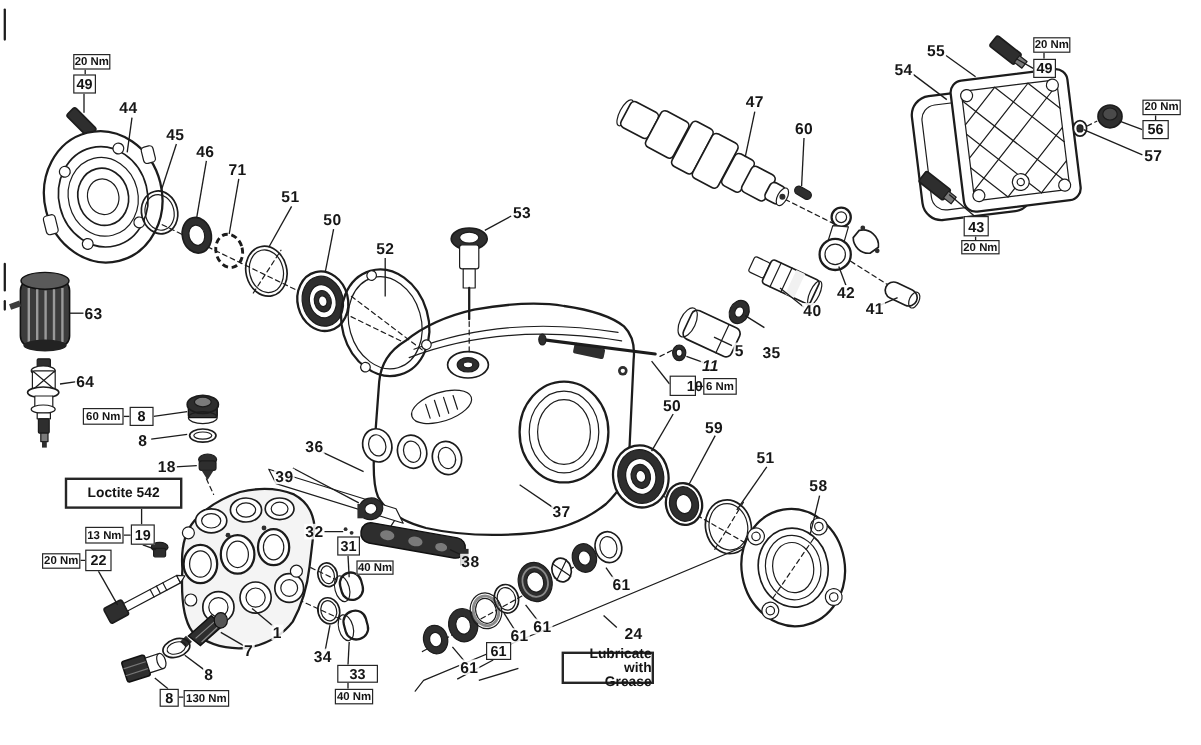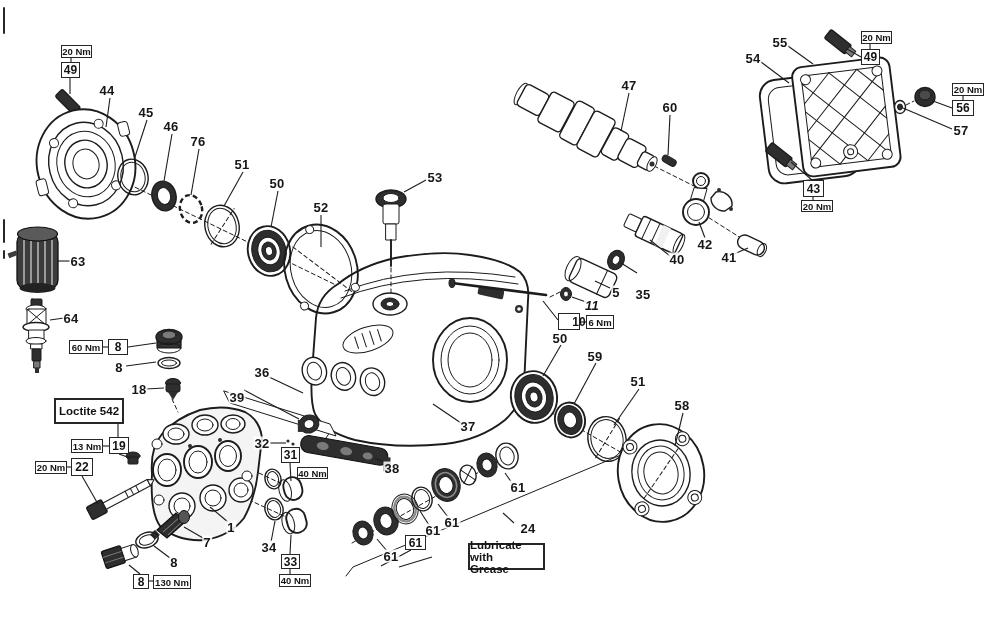--- a/index.html
+++ b/index.html
@@ -5,21 +5,21 @@
   html,body{margin:0;padding:0;background:#fff;}
   #stage{position:relative;width:1001px;height:621px;background:#ffffff;overflow:hidden;
          font-family:"Liberation Sans",sans-serif;}
   #artwork,#leader-overlay{position:absolute;left:0;top:0;width:1001px;height:621px;}
   #label-layer{position:absolute;left:0;top:0;width:1001px;height:621px;}
   .callout{position:absolute;transform:translate(-50%,-50%);
            font:bold 13px "Liberation Sans",sans-serif;color:#161616;letter-spacing:.3px;
            background:rgba(255,255,255,.85);padding:0 1px;line-height:1;}
   .pbox{position:absolute;display:flex;align-items:center;justify-content:center;
         background:#fff;border:1.6px solid #262626;color:#141414;box-sizing:border-box;
-        line-height:1;white-space:pre-line;text-align:left;}
+        line-height:1;white-space:pre-line;text-align:right;}
   .pbox.torque{font:bold 9.5px "Liberation Sans",sans-serif;}
   .pbox.num{font:bold 12px "Liberation Sans",sans-serif;}
   .pbox.note{font:bold 11.5px "Liberation Sans",sans-serif;border-width:2.2px;}
   .leader{stroke:#1c1c1c;stroke-width:1.1;fill:none;}
   
   .s{stroke:#1c1c1c;fill:none;stroke-width:1.4;stroke-linejoin:round;stroke-linecap:round;}
   .sw1{stroke-width:1;} .sw2{stroke-width:1.9;} .sw3{stroke-width:2.6;}
   .fw{fill:#ffffff;} .fd{fill:#2e2e2e;} .fm{fill:#7a7a7a;} .fl{fill:#f1f1f1;} .fg{fill:#4a4a4a;}
   .da{stroke-dasharray:4 3;stroke-width:1;}
   .rib{stroke:#9a9a9a;stroke-width:2;}
@@ -491,21 +491,21 @@
       <line x1="149" y1="581" x2="153" y2="581" class="leader"></line>
       <line x1="411" y1="550" x2="381" y2="566" class="leader"></line>
       <line x1="118" y1="424" x2="118" y2="437" class="leader"></line>
       <line x1="432" y1="557" x2="399" y2="567" class="leader"></line>
     </svg>
 
 <div id="label-layer">
       <div class="callout" style="left: 107px; top: 90px;">44</div>
       <div class="callout" style="left: 146px; top: 112px;">45</div>
       <div class="callout" style="left: 171px; top: 126px;">46</div>
-      <div class="callout" style="left: 198px; top: 141px;">76</div>
+      <div class="callout" style="left: 198px; top: 141px;">71</div>
       <div class="callout" style="left: 242px; top: 164px;">51</div>
       <div class="callout" style="left: 277px; top: 183px;">50</div>
       <div class="callout" style="left: 321px; top: 207px;">52</div>
       <div class="callout" style="left: 435px; top: 177px;">53</div>
       <div class="callout" style="left: 629px; top: 85px;">47</div>
       <div class="callout" style="left: 670px; top: 107px;">60</div>
       <div class="callout" style="left: 780px; top: 42px;">55</div>
       <div class="callout" style="left: 753px; top: 58px;">54</div>
       <div class="callout" style="left: 961px; top: 130px;">57</div>
       <div class="callout" style="left: 705px; top: 244px;">42</div>
@@ -547,23 +547,23 @@
       <div class="pbox num" style="left: 558px; top: 313px; width: 21px; height: 17px; padding-left: 20px;">10</div>
       <div class="pbox torque" style="left: 586px; top: 315px; width: 28px; height: 14px;">6 Nm</div>
       <div class="pbox torque" style="left: 69px; top: 340px; width: 34px; height: 14px;">60 Nm</div>
       <div class="pbox num" style="left: 108px; top: 339px; width: 20px; height: 16px;">8</div>
       <div class="pbox torque" style="left: 71px; top: 439px; width: 32px; height: 14px;">13 Nm</div>
       <div class="pbox num" style="left: 109px; top: 437px; width: 20px; height: 17px;">19</div>
       <div class="pbox torque" style="left: 35px; top: 461px; width: 32px; height: 13px;">20 Nm</div>
       <div class="pbox num" style="left: 71px; top: 458px; width: 22px; height: 18px;">22</div>
       <div class="pbox num" style="left: 281px; top: 447px; width: 19px; height: 16px;">31</div>
       <div class="pbox torque" style="left: 297px; top: 467px; width: 31px; height: 12px;">40 Nm</div>
-      <div class="pbox num" style="left: 281px; top: 554px; width: 19px; height: 15px;">33</div>
+      <div class="pbox num" style="left: 281px; top: 554px; width: 34px; height: 15px;">33</div>
       <div class="pbox torque" style="left: 279px; top: 574px; width: 32px; height: 13px;">40 Nm</div>
       <div class="pbox num" style="left: 133px; top: 574px; width: 16px; height: 15px;">8</div>
       <div class="pbox torque" style="left: 153px; top: 575px; width: 38px; height: 14px;">130 Nm</div>
       <div class="pbox num" style="left: 405px; top: 535px; width: 21px; height: 15px;">61</div>
-      <div class="pbox note" style="left: 54px; top: 398px; width: 70px; height: 26px;">Loctite 542</div>
+      <div class="pbox note" style="left: 54px; top: 398px; width: 98px; height: 26px;">Loctite 542</div>
       <div class="pbox note" style="left: 432px; top: 543px; width: 77px; height: 27px; margin-left: 36px;">Lubricate with
 Grease</div>
     </div>
 
 </div>
 
 </body></html>

